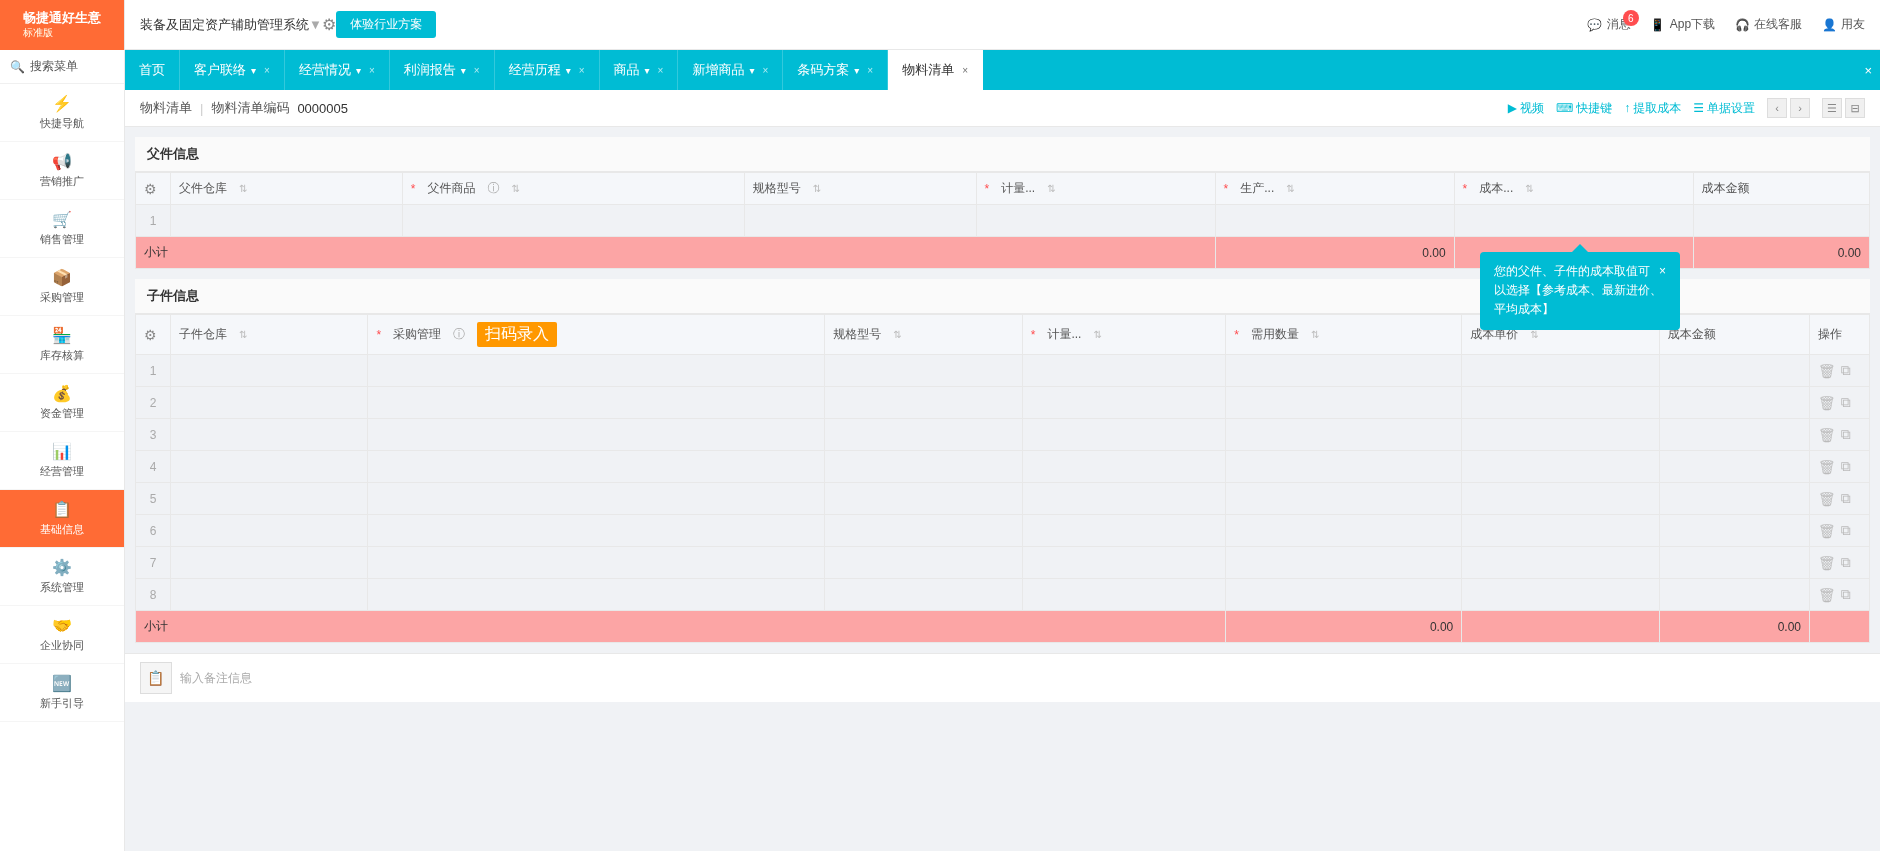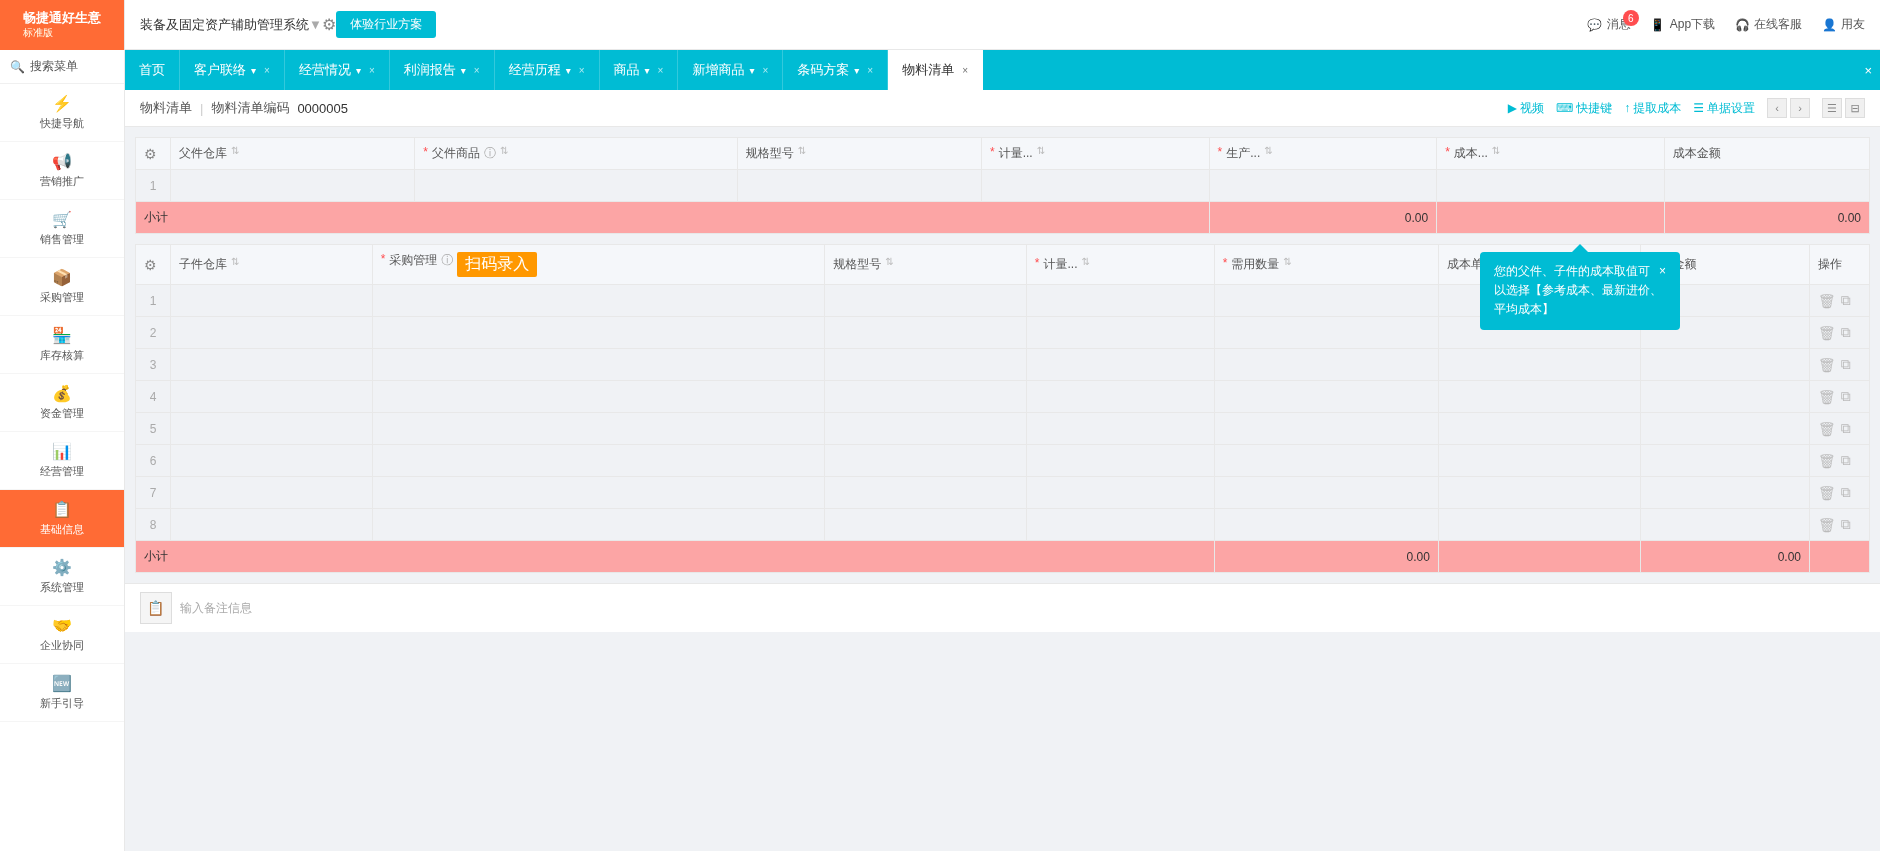--- a/index.html
+++ b/index.html
@@ -67,21 +67,21 @@
     
     .tooltip-box { position: absolute; background: #00bcd4; color: #fff; padding: 10px 14px; border-radius: 4px; font-size: 12px; line-height: 1.6; max-width: 200px; z-index: 100; top: 125px; right: 200px; }
     .tooltip-box::before { content: ''; position: absolute; top: -8px; left: 50%; transform: translateX(-50%); border-left: 8px solid transparent; border-right: 8px solid transparent; border-bottom: 8px solid #00bcd4; }
     .tooltip-close { float: right; cursor: pointer; margin-left: 8px; }
 
     
     .bottom-toolbar { background: #fff; padding: 8px 15px; border-top: 1px solid #e8e8e8; display: flex; align-items: center; gap: 8px; }
     .bottom-icon { width: 32px; height: 32px; background: #f5f5f5; border: 1px solid #ddd; display: flex; align-items: center; justify-content: center; cursor: pointer; font-size: 14px; color: #888; }
     .content-area { flex: 1; overflow-y: auto; padding: 0; }
 
-    .th-wrap { display: flex; align-items: flex-start; gap: 4px; }
+    .th-wrap { display: flex; align-items: center; gap: 12px; }
   </style>
 </head>
 <body>
 
 <div class="sidebar">
   <div class="sidebar-logo">
     <div>
       <div class="sidebar-logo-text">畅捷通好生意</div>
       <div class="sidebar-logo-sub">标准版</div>
     </div>
@@ -250,20 +250,21 @@
     </div>
 
     <div style="position:relative;height:0;">
       <div class="tooltip-box">
         <span class="tooltip-close">×</span>
         <span>您的父件、子件的成本取值可以选择【参考成本、最新进价、平均成本】</span>
       </div>
     </div>
 
     <div style="margin: 10px;">
+      <div class="section-title">父件信息</div>
       <table class="data-table">
         <thead>
           <tr>
             <th style="width:35px;">
               <span class="col-settings">⚙</span>
             </th>
             <th>
               <div class="th-wrap">
                   <span>父件仓库</span>
                   <span class="sort-icon">⇅</span>
@@ -332,20 +333,21 @@
             <td></td>
             <td class="num-cell">
               <span>0.00</span>
             </td>
           </tr>
         </tbody>
       </table>
     </div>
 
     <div style="margin: 10px;">
+      <div class="section-title">子件信息</div>
       <table class="data-table">
         <thead>
           <tr>
             <th style="width:35px;">
               <span class="col-settings">⚙</span>
             </th>
             <th>
               <div class="th-wrap">
                   <span>子件仓库</span>
                   <span class="sort-icon">⇅</span>

